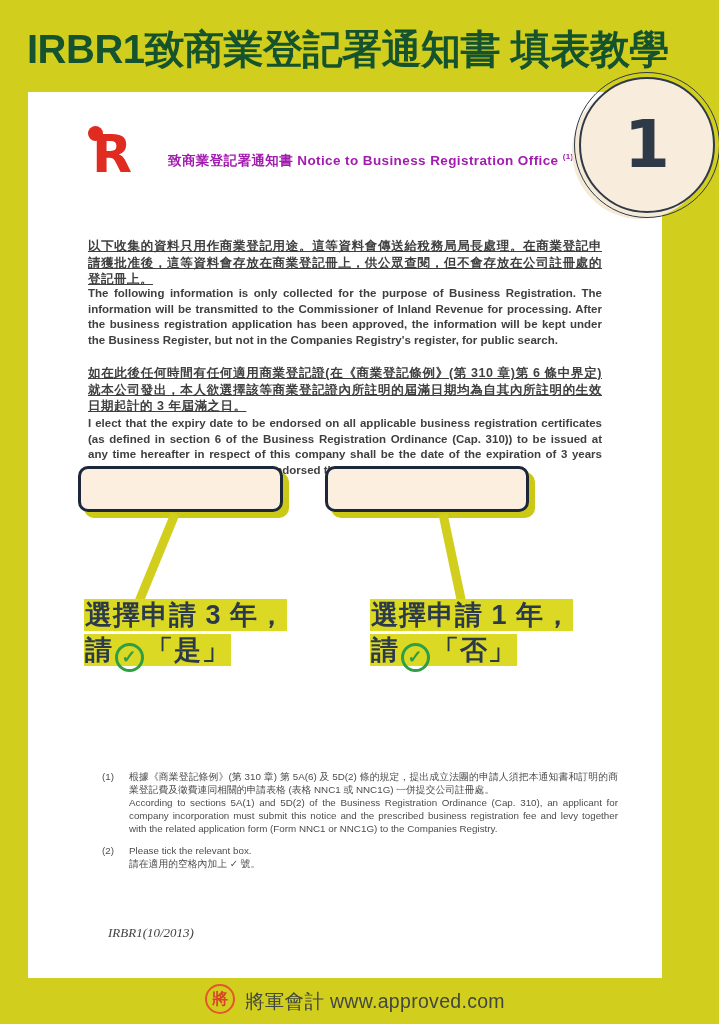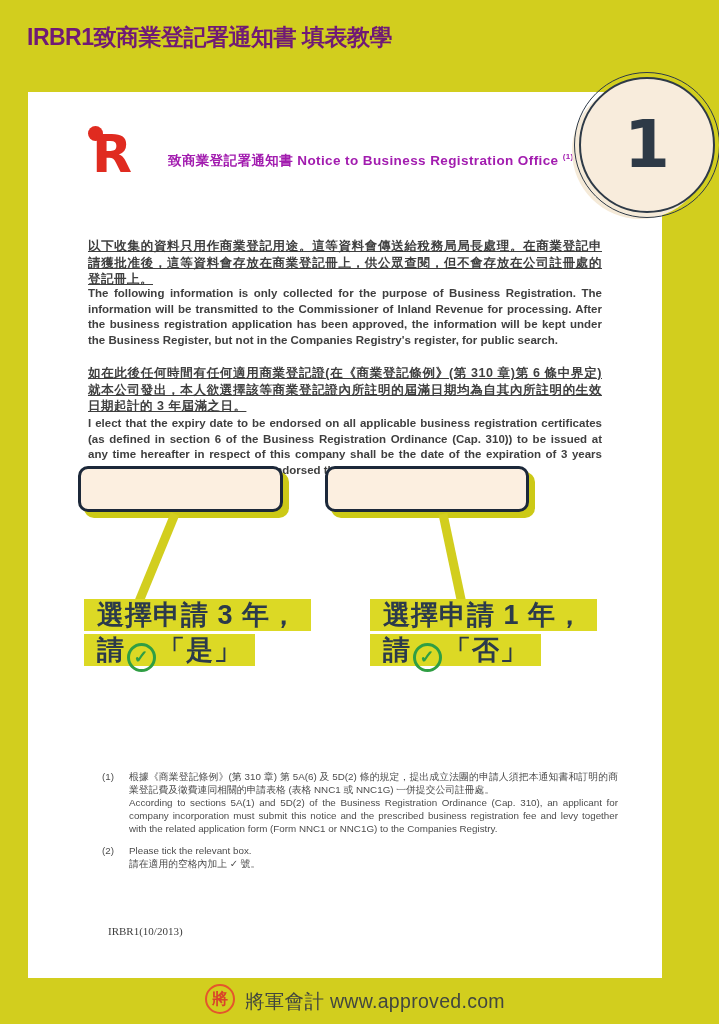--- a/index.html
+++ b/index.html
@@ -4,22 +4,22 @@
 <style>
   html,body{margin:0;padding:0;}
   body{
     width:719px;height:1024px;position:relative;overflow:hidden;
     background:#d2ce1e;
     font-family:"Liberation Sans",sans-serif;
   }
   
   .page-title{
     position:absolute;left:27px;top:22px;width:560px;
-    font-size:23px;font-weight:800;letter-spacing:-0.5px;
-    color:#701a75;white-space:nowrap;
+    font-size:40px;font-weight:800;letter-spacing:-0.5px;
+    color:#14532d;white-space:nowrap;
   }
   .badge-circle{
     position:absolute;left:579px;top:77px;width:132px;height:132px;
     background:#f8ecdc;border:2.5px solid #2e3a47;border-radius:50%;
     outline:1.5px solid #2e3a47;outline-offset:4px;
     box-shadow:-7px 6px 0 0 #f5ead8;
     display:flex;align-items:center;justify-content:center;z-index:5;
   }
   .badge-number{
     font-size:66px;font-weight:900;color:#2e3a47;
@@ -64,39 +64,39 @@
   #box-yes{left:50px;width:199px}
   #box-no{left:297px;width:198px}
   .callout-svg{position:absolute;left:0;top:0;pointer-events:none;}
   
   .annotation{
     position:absolute;font-weight:900;color:#2b3a4b;
     font-size:27px;line-height:35px;letter-spacing:1px;white-space:nowrap;
   }
   #ann-left{left:56px;top:506px}
   #ann-right{left:342px;top:506px}
-  .hl{background:#dcd925;padding:1px 13px;margin-top:16px;}
+  .hl{background:#dcd925;padding:1px 1px;margin-top:16px;}
   .check-badge{
     display:inline-block;width:23px;height:23px;
     border:3px solid #2f9e44;border-radius:50%;
     color:#2f9e44;font-size:18px;font-weight:900;line-height:23px;
     text-align:center;vertical-align:-4px;margin:0 2px;
   }
   
   .footnote{
     position:absolute;left:74px;width:516px;display:flex;gap:9px;
     color:#4c4c4c;font-size:9.8px;line-height:13px;font-weight:400;
   }
   .footnote .num{flex:0 0 18px;}
   .footnote .fbody{flex:1;text-align:justify;}
   #fn1{top:678px}
   #fn2{top:752px}
   .form-code{
     position:absolute;left:80px;top:833px;
-    font-family:"Liberation Serif",serif;font-size:11px;color:#3f3f3f;
+    font-family:"Liberation Serif",serif;font-size:13px;color:#3f3f3f;font-style:italic;
   }
   
   .footer-seal{
     position:absolute;left:205px;top:984px;width:26px;height:26px;
     border:2.5px solid #e4562c;border-radius:50%;
     color:#d9432a;font-size:16px;font-weight:700;
     display:flex;align-items:center;justify-content:center;z-index:2;
   }
   .footer-brand{
     position:absolute;left:245px;top:988px;

